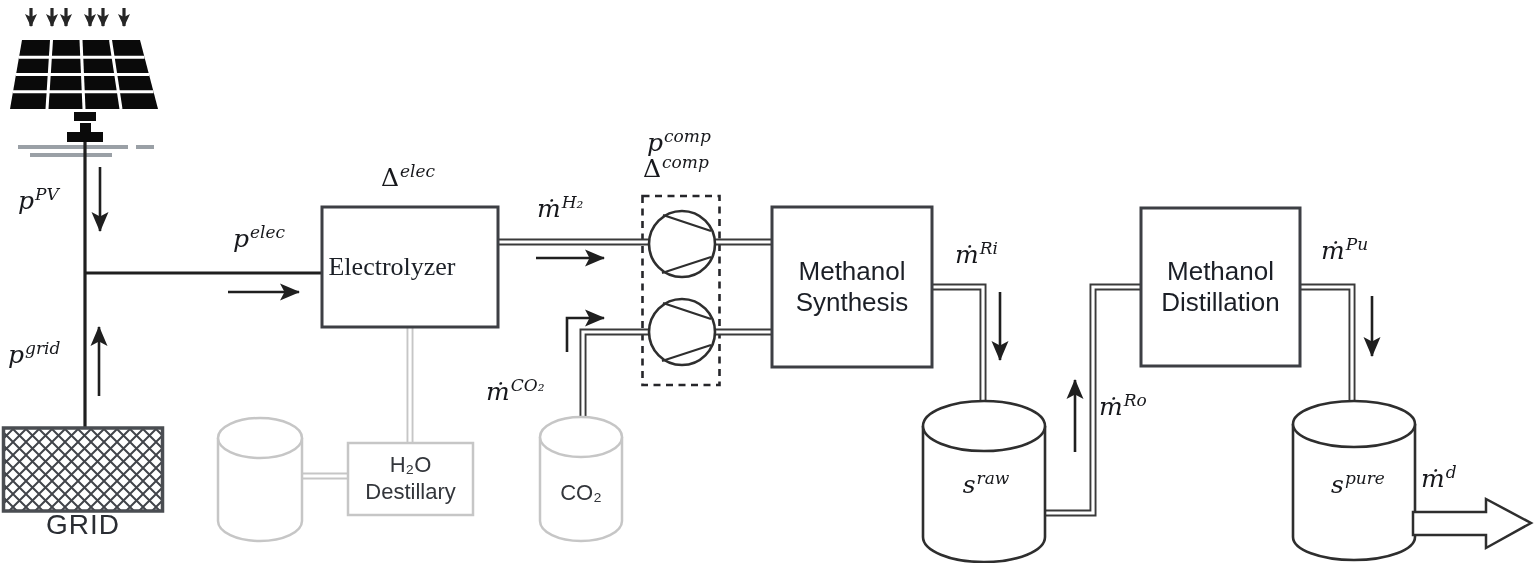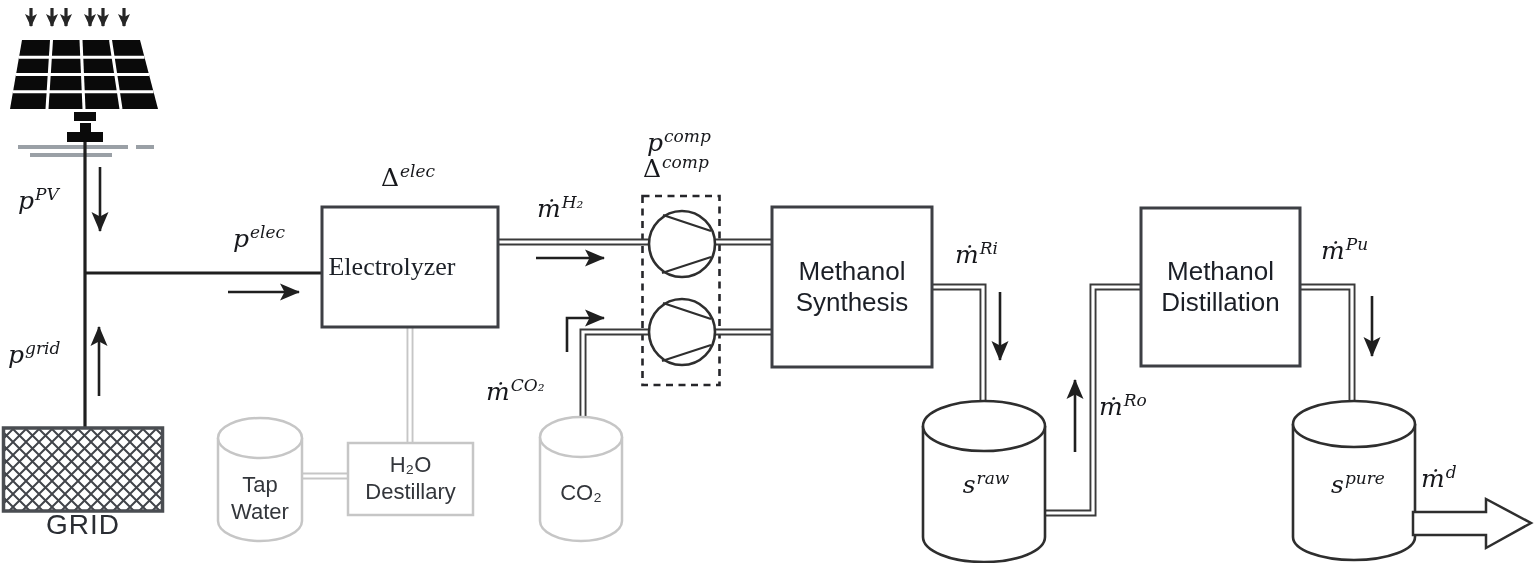--- a/index.html
+++ b/index.html
@@ -198,24 +198,20 @@
 </div>
 <div class="lbl math" style="left:1321px;top:236px;">
   <span>ṁ</span><sup>Pu</sup>
 </div>
 <div class="lbl math center" style="left:1312px;top:470px;width:92px;">
   <span>s</span><sup>pure</sup>
 </div>
 <div class="lbl math" style="left:1421px;top:464px;">
   <span>ṁ</span><sup>d</sup>
 </div>
-<div class="lbl sans small center" style="left:216px;top:472px;width:88px;">
-  <span style="display:block;">Tap</span>
-  <span style="display:block;">Water</span>
-</div>
 <div class="lbl sans boxtext small" style="left:348px;top:443px;width:125px;height:72px;">
   <span>H₂O</span>
   <span>Destillary</span>
 </div>
 <div class="lbl sans small center" style="left:540px;top:480px;width:82px;">
   <span>CO₂</span>
 </div>
 
 </div>
 

